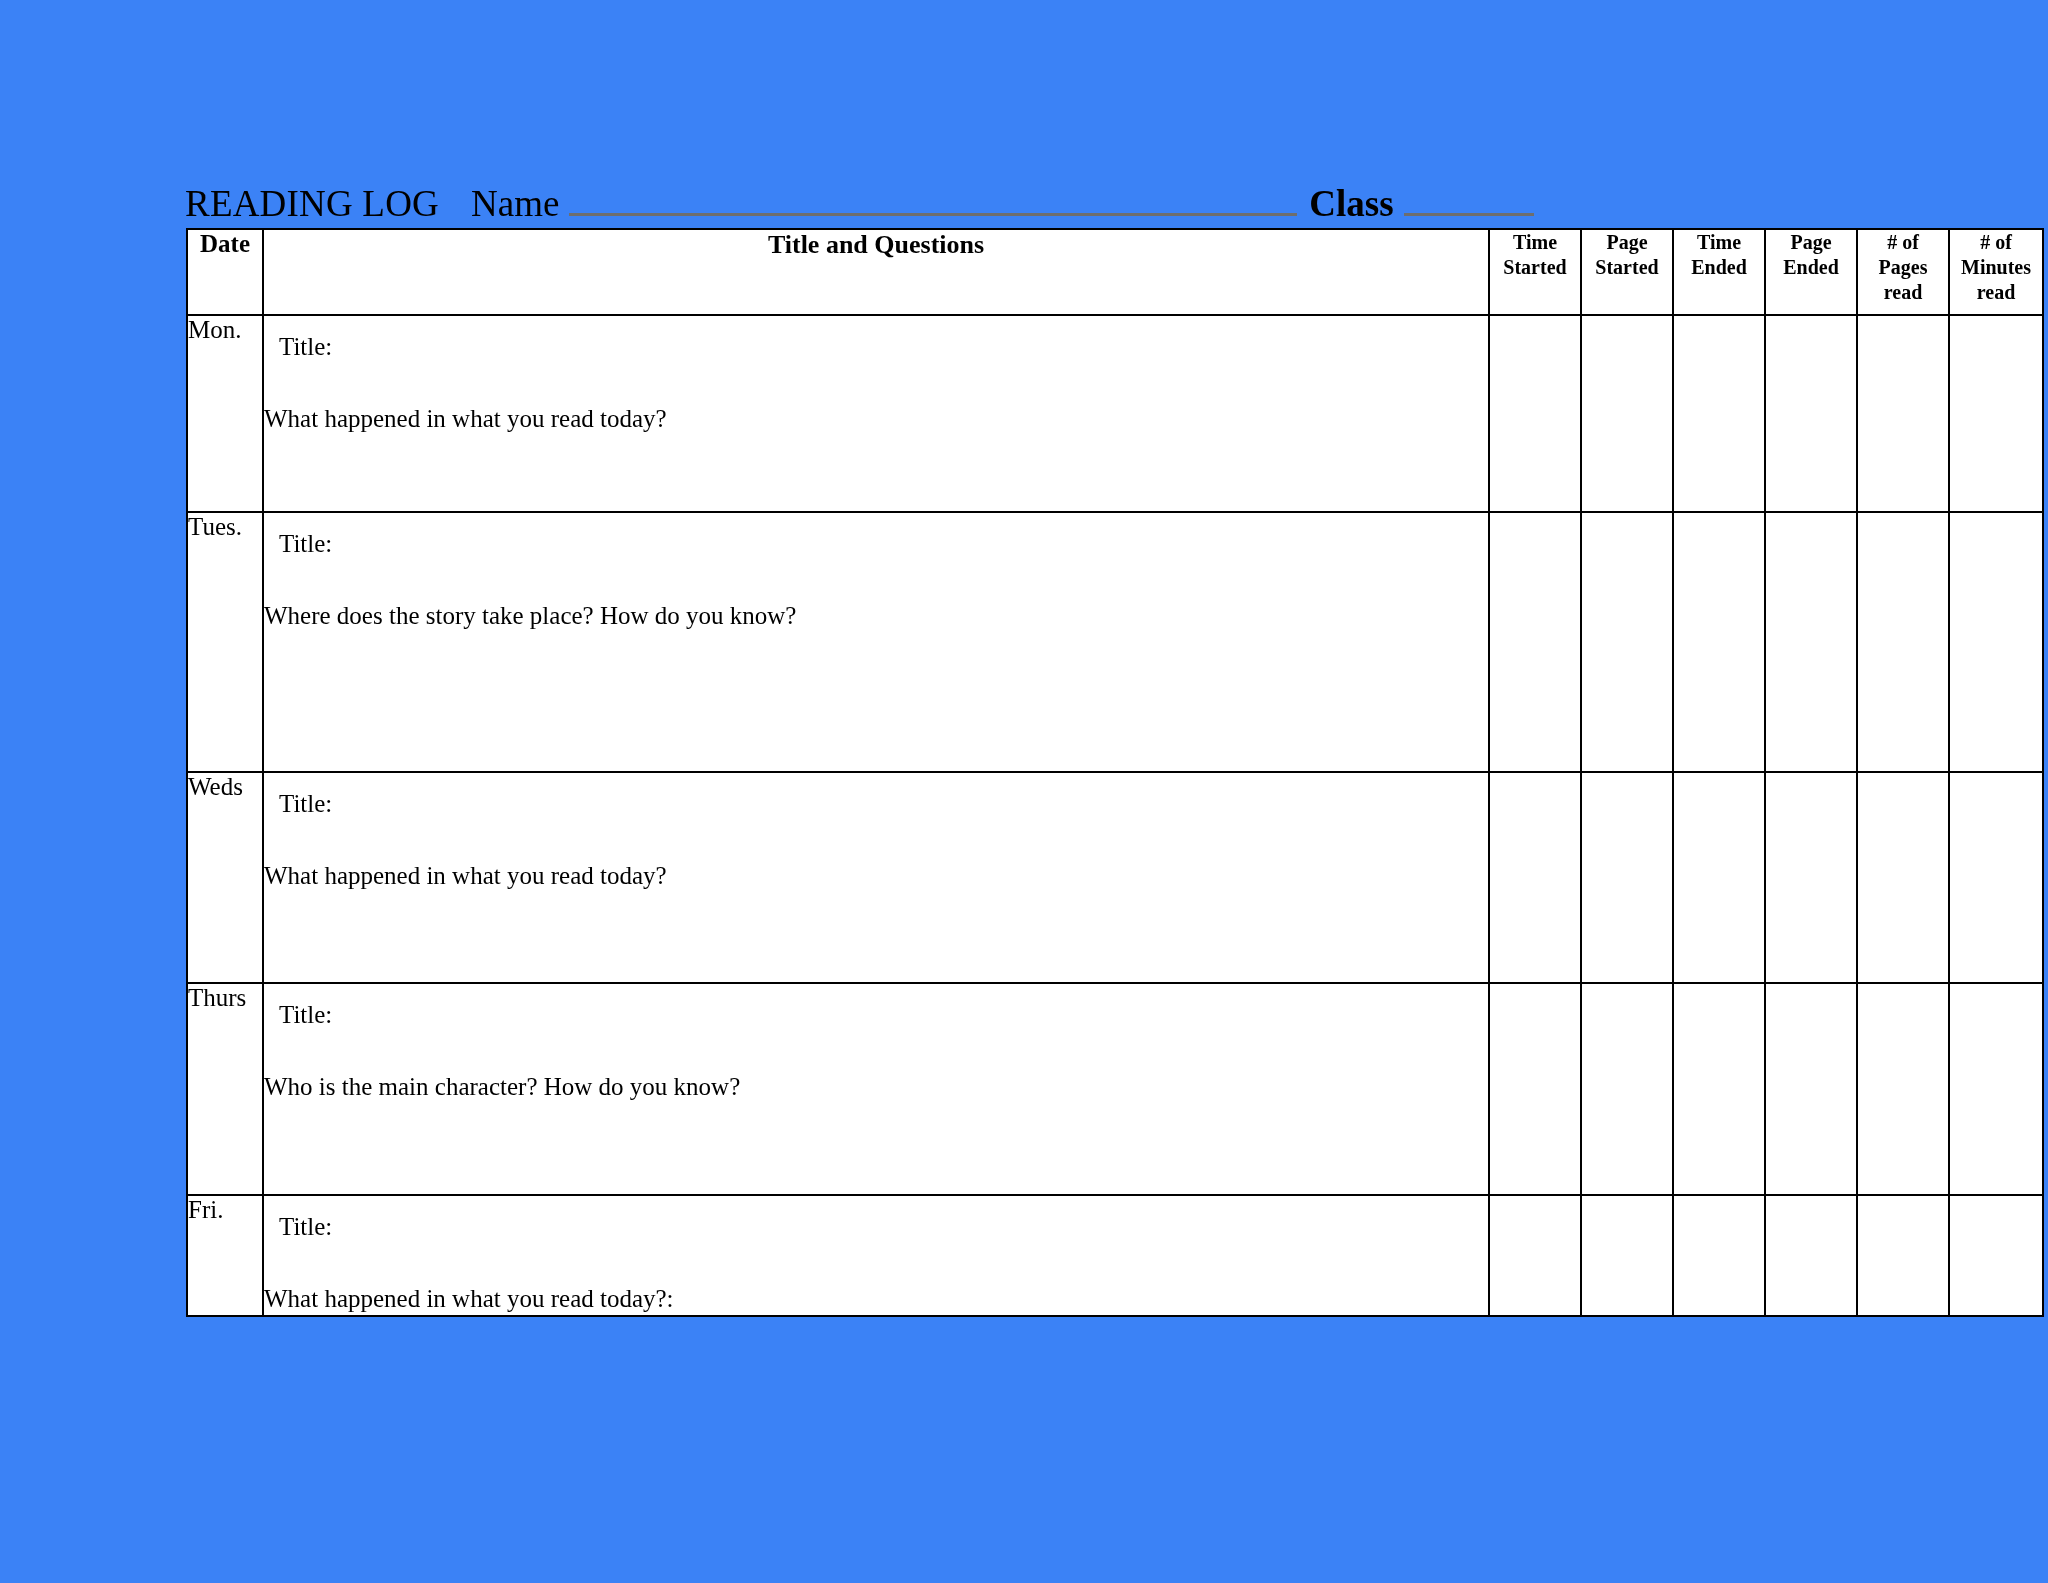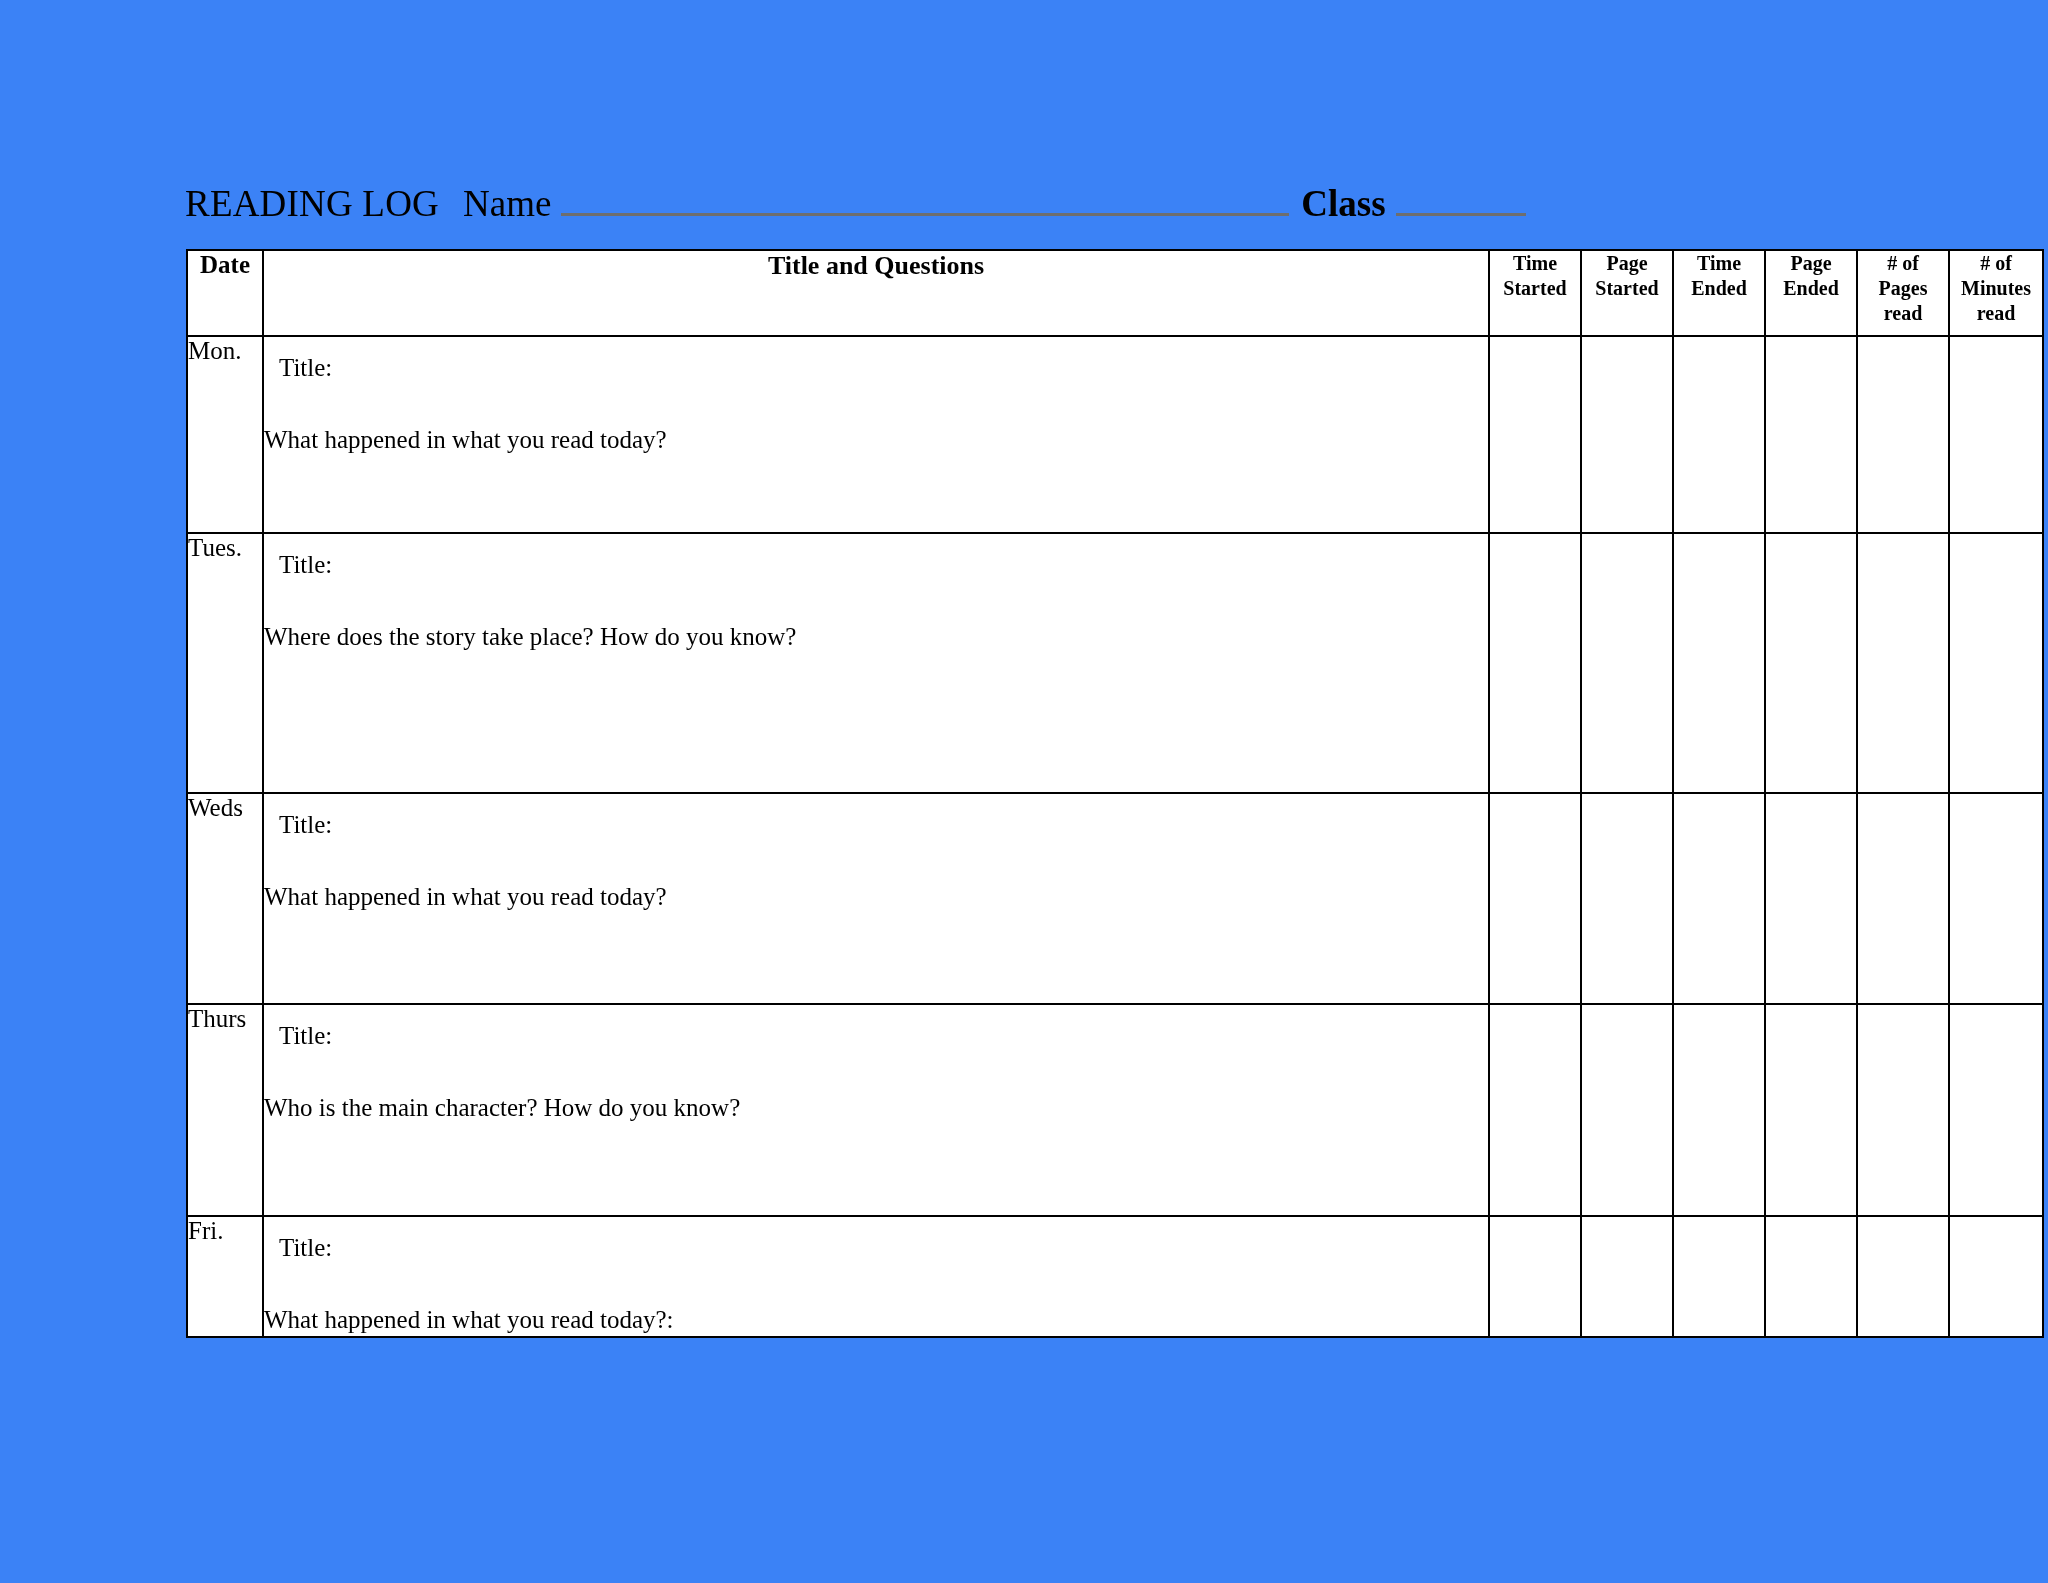--- a/index.html
+++ b/index.html
@@ -39,21 +39,21 @@
 
   .doc-title {
     font-size: 37px;
     line-height: 44px;
     letter-spacing: 0.2px;
   }
 
   .name-label {
     font-size: 37px;
     line-height: 44px;
-    margin-left: 24px;
+    margin-left: 32px;
   }
 
   .blank-rule {
     display: inline-block;
     border-bottom: 3px solid #6e6e6e;
     height: 30px;
     margin-left: 10px;
   }
 
   .name-rule { width: 728px; }
@@ -63,21 +63,21 @@
     font-size: 37px;
     line-height: 44px;
     margin-left: 12px;
     font-weight: bold;
   }
 
   
   table.log {
     position: absolute;
     left: 186px;
-    top: 249px;
+    top: 228px;
     width: 1856px;
     border-collapse: collapse;
     table-layout: fixed;
     border-radius: 20px;
   }
 
   table.log th,
   table.log td {
     border: 2px solid #000000;
     padding: 0;

